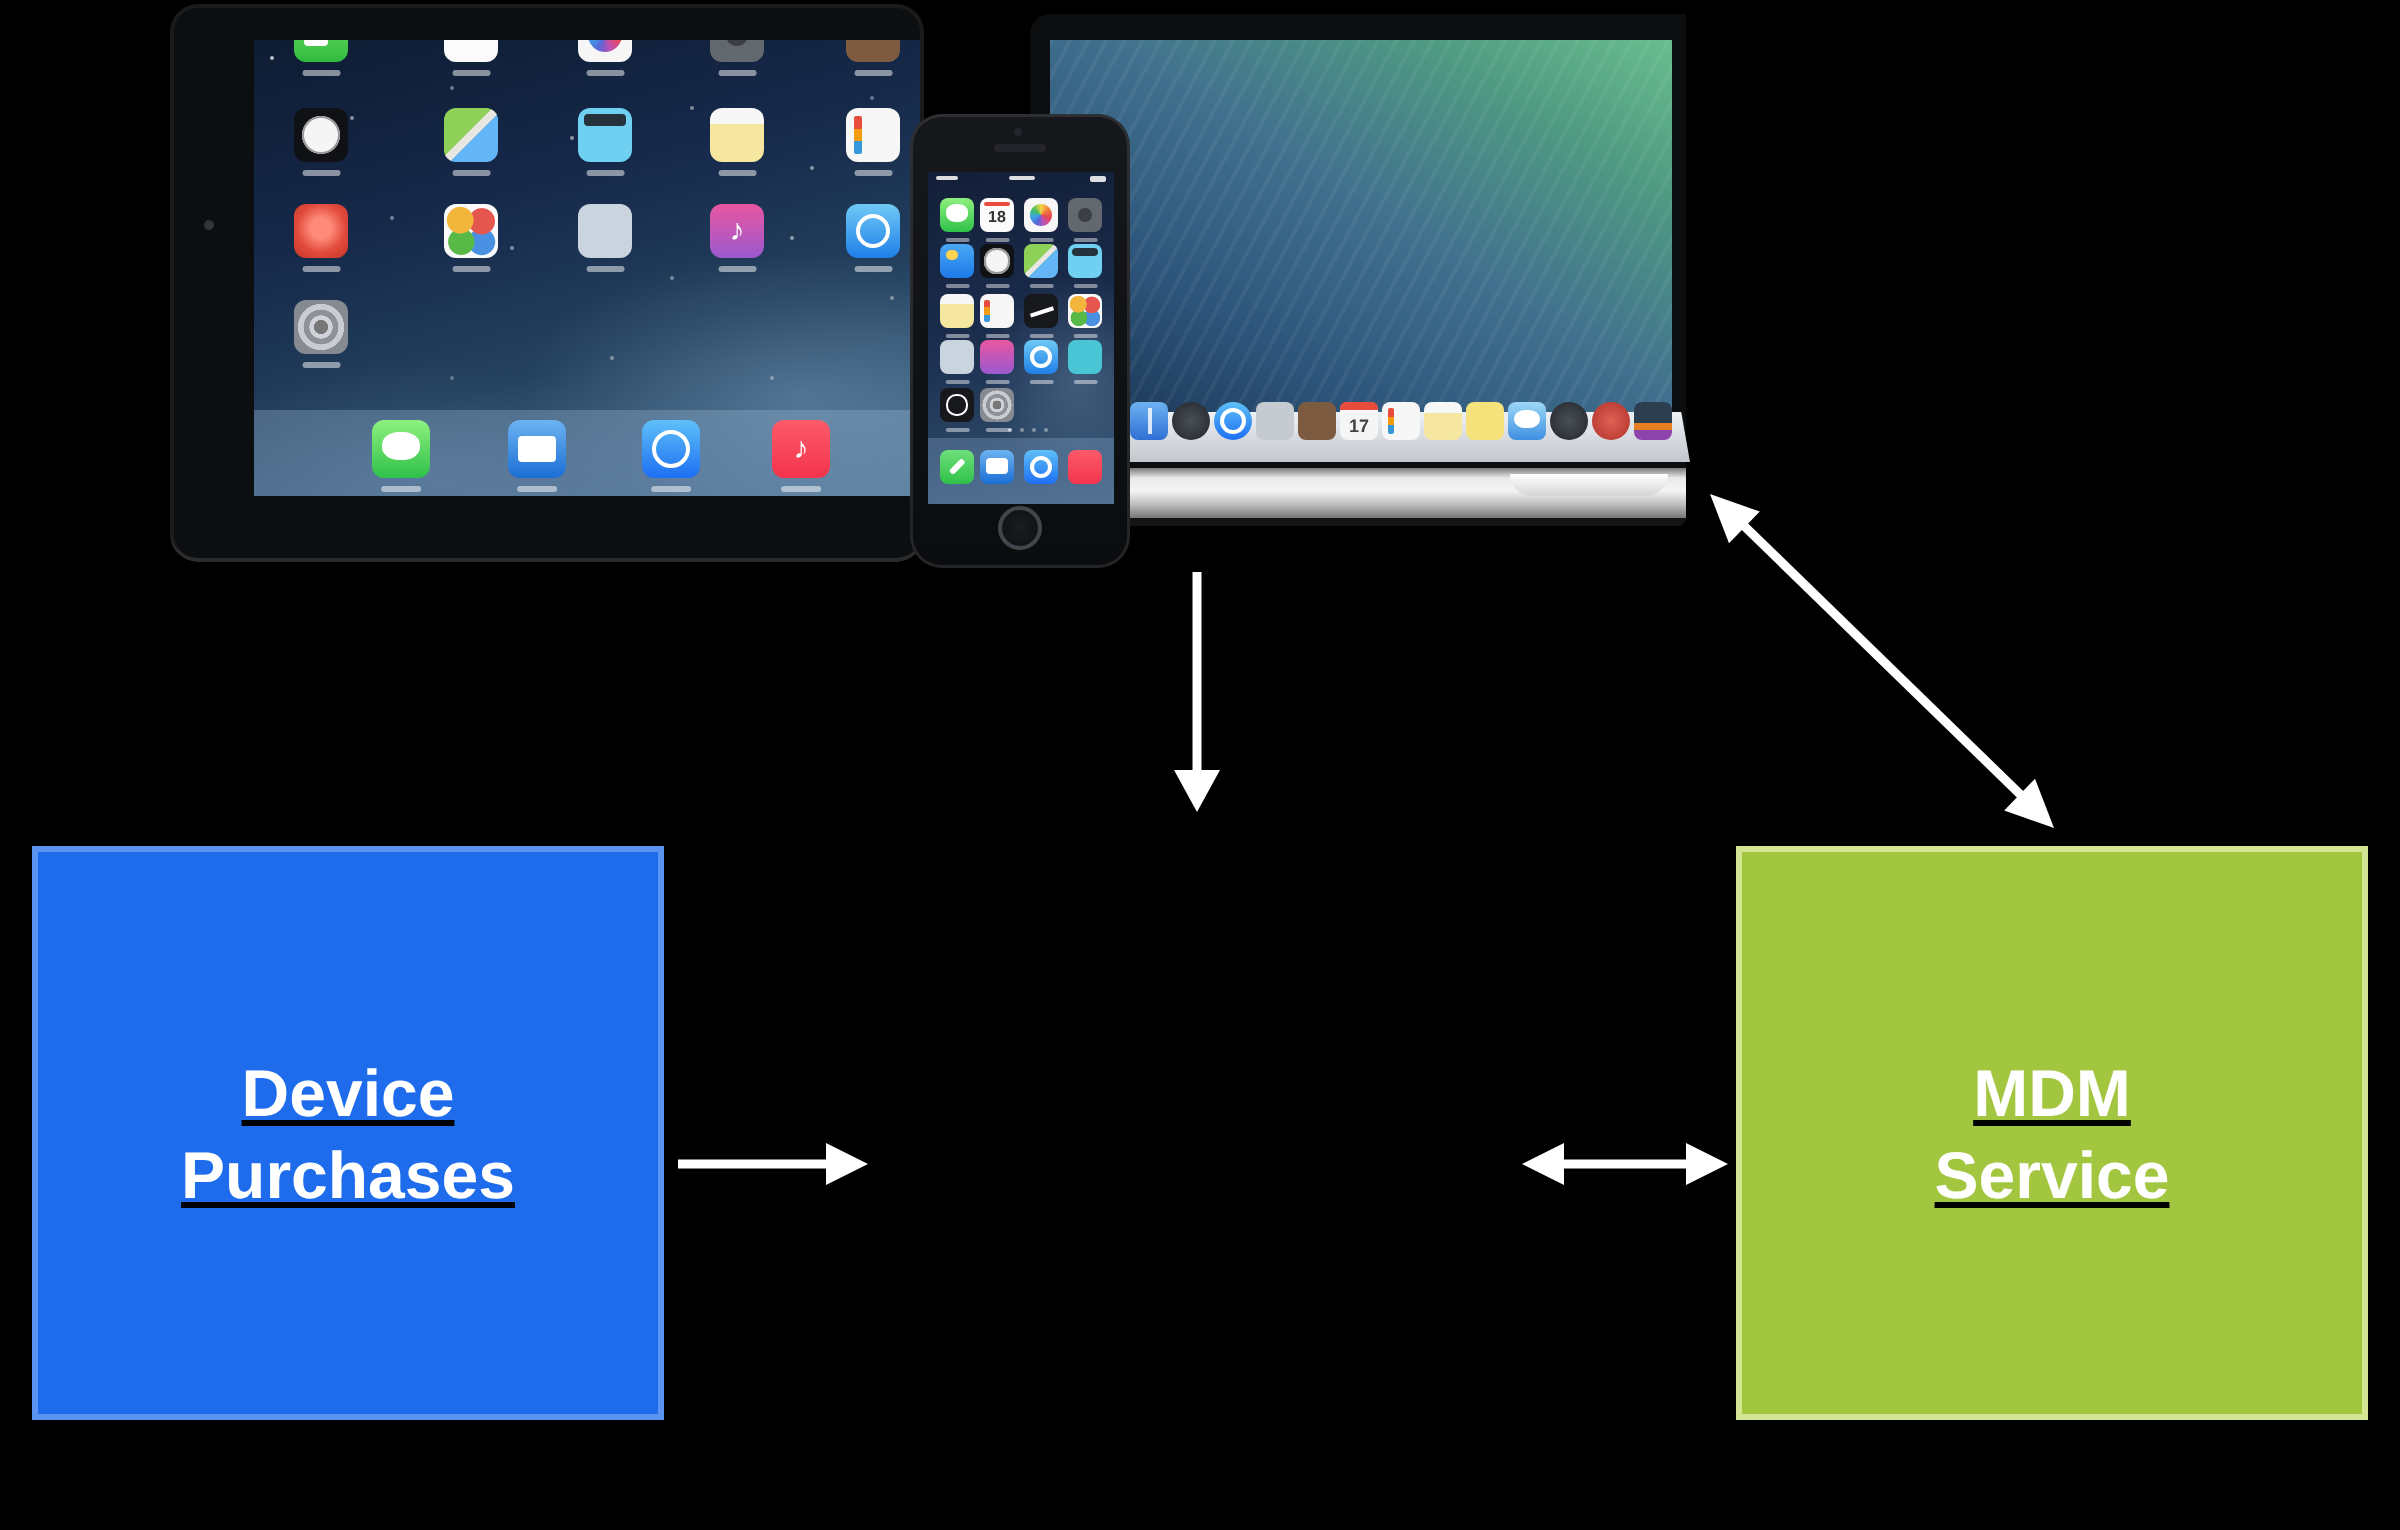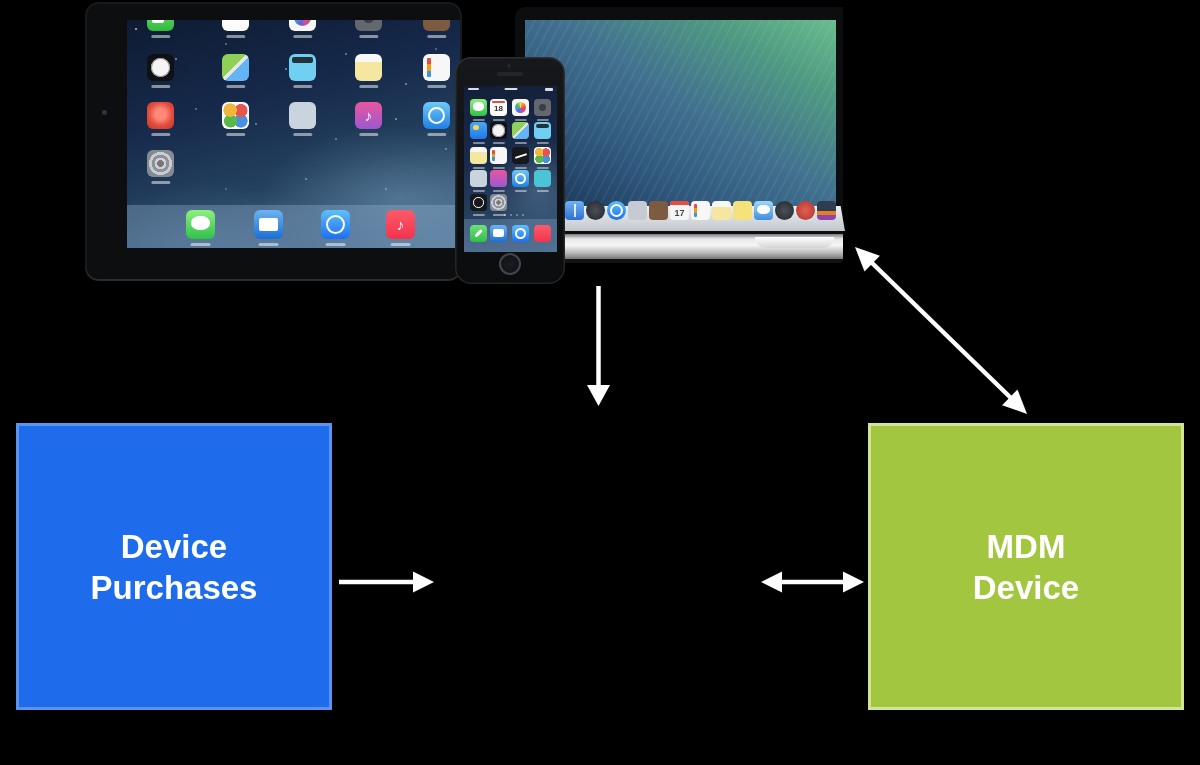--- a/index.html
+++ b/index.html
@@ -2,21 +2,21 @@
 <html><head>
 <meta charset="utf-8">
 <style>
   html,body{margin:0;padding:0;background:#000;}
   .stage{position:relative;width:1200px;height:765px;background:#000;overflow:hidden;
          font-family:"Liberation Sans",sans-serif;}
 
   
   .flow-box{position:absolute;top:423px;width:316px;height:287px;border:3px solid;
             box-sizing:border-box;display:flex;align-items:center;justify-content:center;
-            text-align:center;}
+            text-align:center;text-decoration:underline;}
   .box-label{white-space:pre-line;color:#fff;font:700 33px/41px "Liberation Sans",sans-serif;}
   .box-blue{left:16px;background:#1e6ceb;border-color:#5b93f1}
   .box-purple{left:442px;background:#a23fc6;border-color:#cd8cdf}
   .box-green{left:868px;background:#a3c640;border-color:#d3e494}
 
   
   .arrows{position:absolute;left:0;top:0;pointer-events:none}
   .arrows line{stroke:#fff;stroke-width:4.5}
   .arrows polygon{fill:#fff}
 
@@ -282,16 +282,16 @@
       <polygon points="843,571.5 843,592.5 864,582"></polygon>
     </g>
   </svg>
 
   <div class="flow-box box-blue">
     <span class="box-label">Device
 Purchases</span>
   </div>
   <div class="flow-box box-green">
     <span class="box-label">MDM
-Device</span>
+Service</span>
   </div>
 
 </div>
 
 </body></html>

